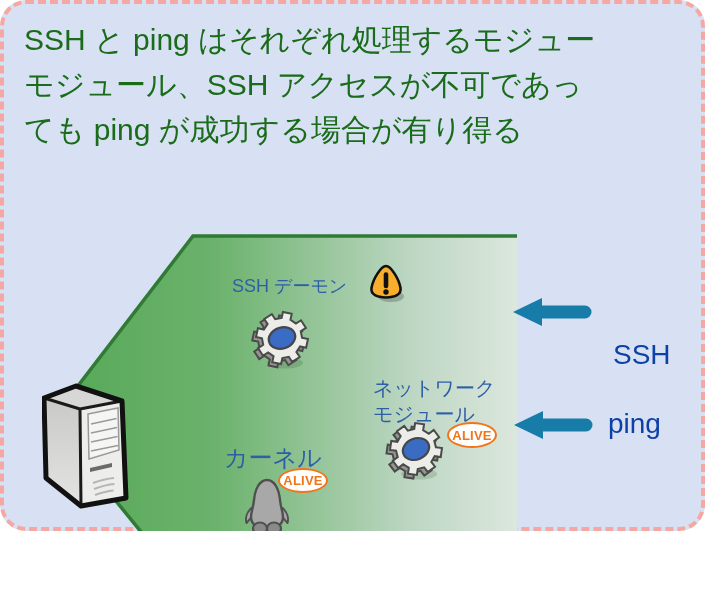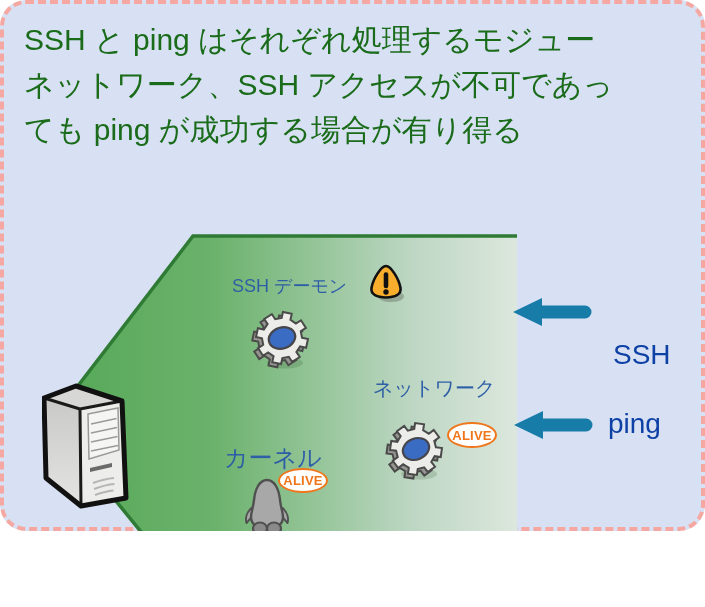--- a/index.html
+++ b/index.html
@@ -80,21 +80,21 @@
       </linearGradient>
       <linearGradient id="srvSide" x1="0" y1="0" x2="0" y2="1">
         <stop offset="0" stop-color="#C9C9C7"></stop>
         <stop offset="1" stop-color="#E4E4E2"></stop>
       </linearGradient>
     </defs>
   </svg>
 
   <div class="caption">
     <div>SSH と ping はそれぞれ処理するモジュー</div>
-    <div>ネットワーク、SSH アクセスが不可であっ</div>
+    <div>モジュール、SSH アクセスが不可であっ</div>
     <div>ても ping が成功する場合が有り得る</div>
   </div>
 
   <svg class="layer" viewBox="0 0 705 607">
     <polygon points="517,236 193,236 51,421 172,570 517,570" fill="url(#zoneGrad)"></polygon>
     <path d="M517,236 L193,236 L51,421 L172,570 L517,570" fill="none" stroke="#2F7A35" stroke-width="3.5"></path>
   </svg>
 
   <svg class="abs" style="left:42px; top:381px;" width="90" height="132" viewBox="0 0 90 132">
     <path d="M2,17 L34,5 L80,20 L38,28 Z" fill="#D7D7D5"></path>
@@ -121,20 +121,21 @@
     <ellipse cx="3" cy="25" rx="18" ry="5.5" fill="rgba(55,95,55,0.22)"></ellipse>
     <g transform="rotate(12)">
       <use href="#gearPath" transform="translate(-3,4)" fill="#95958F" stroke="#4A4A4A" stroke-width="2"></use>
       <use href="#gearPath" fill="#ECECE8" stroke="#4A4A4A" stroke-width="2"></use>
       <ellipse rx="13.5" ry="10.5" transform="rotate(-30)" fill="#3A6CC3" stroke="#45454B" stroke-width="2.2"></ellipse>
     </g>
   </svg>
 
   <div class="module-label" style="left:361px; top:375px; font-size:20px;margin-left:12px;">
     <div>ネットワーク</div>
+    <div>モジュール</div>
   </div>
 
   <svg class="abs" style="left:384px; top:417px;" width="64" height="64" viewBox="-32 -32 64 64">
     <ellipse cx="3" cy="25" rx="18" ry="5.5" fill="rgba(55,95,55,0.20)"></ellipse>
     <g transform="rotate(8)">
       <use href="#gearPath" transform="translate(-3,4)" fill="#95958F" stroke="#4A4A4A" stroke-width="2"></use>
       <use href="#gearPath" fill="#ECECE8" stroke="#4A4A4A" stroke-width="2"></use>
       <ellipse rx="13.5" ry="10.5" transform="rotate(-30)" fill="#3A6CC3" stroke="#45454B" stroke-width="2.2"></ellipse>
     </g>
   </svg>

